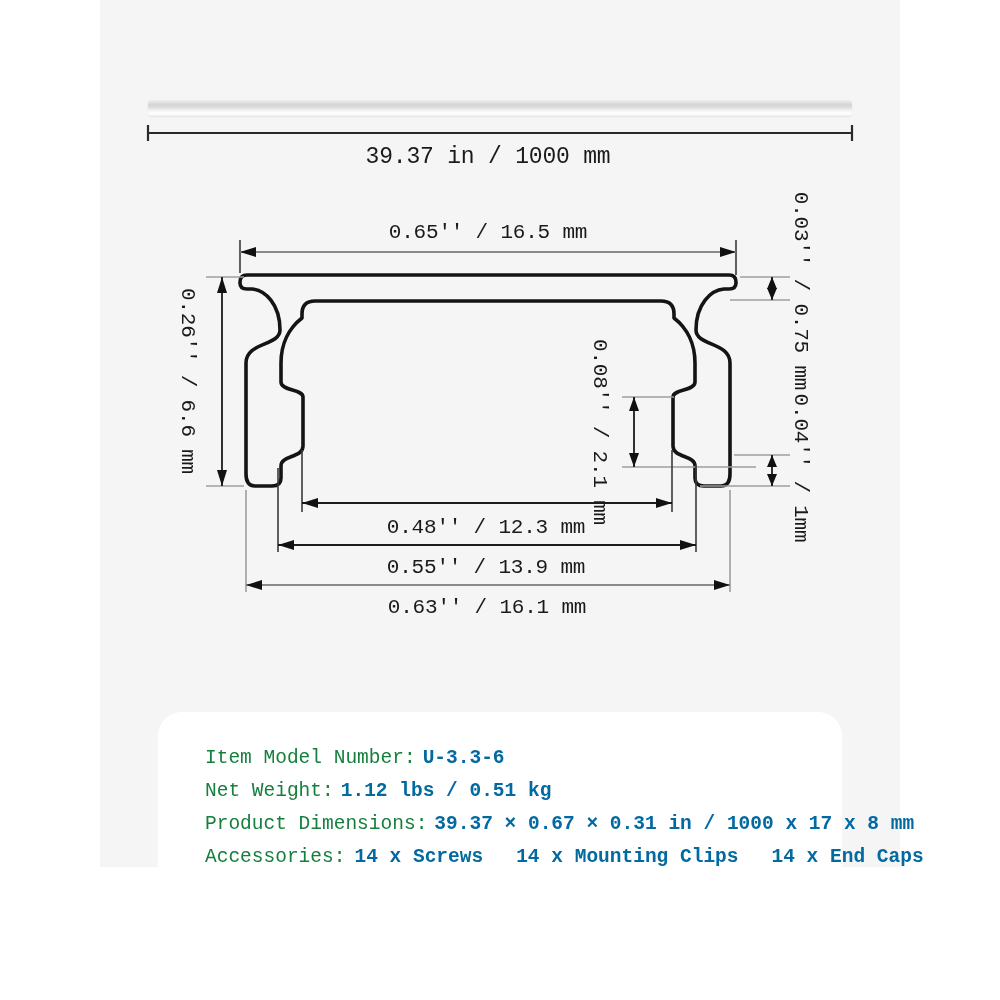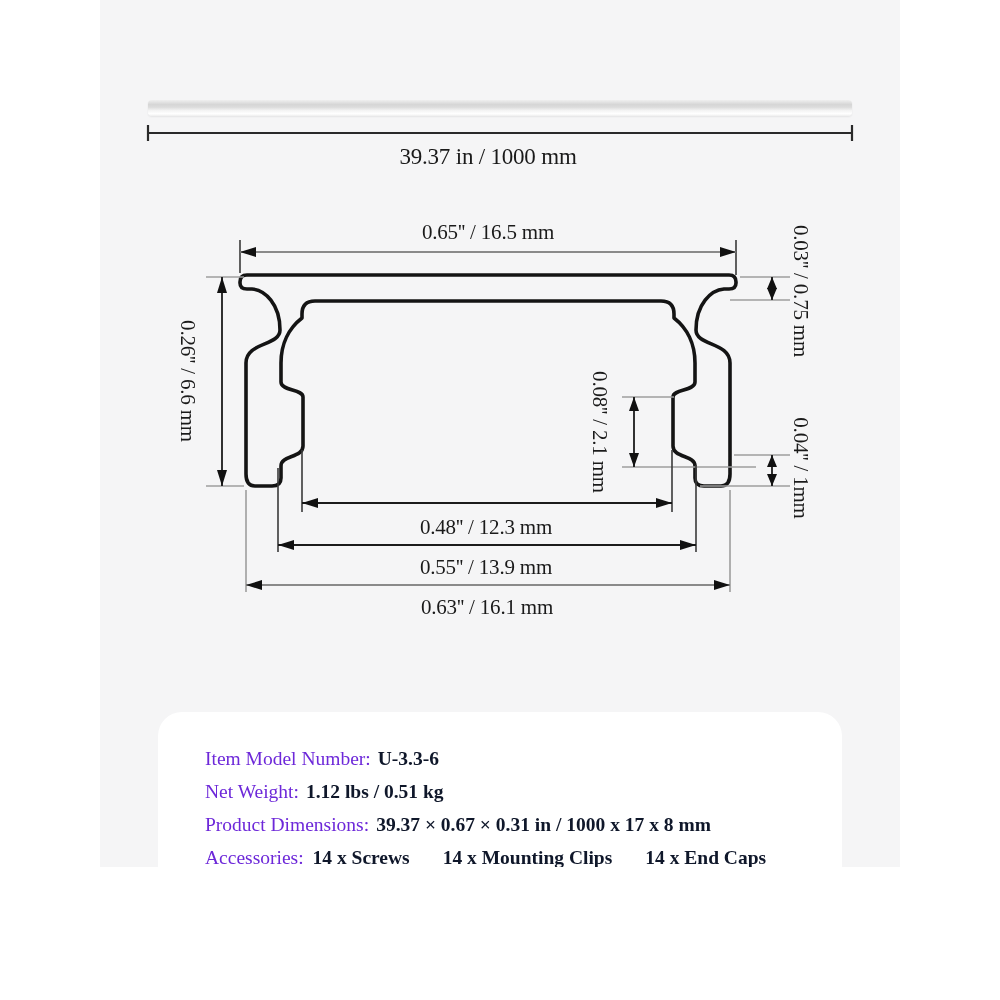--- a/index.html
+++ b/index.html
@@ -1,19 +1,19 @@
 <!DOCTYPE html>
 <html><head>
 <meta charset="utf-8">
 <style>
   html,body{margin:0;padding:0;background:#ffffff;}
   #canvas{
     position:relative;width:1000px;height:867px;overflow:hidden;
     background:#ffffff;
-    font-family:Liberation Serif, serif;
+    font-family:Liberation Mono, monospace;
   }
   #panel{position:absolute;left:100px;top:0;width:800px;height:1000px;background:#f5f5f6;}
   #bar{
     position:absolute;left:148px;top:100px;width:704px;height:16px;border-radius:4px;
     background:linear-gradient(180deg,#efefef 0%,#d6d6d6 28%,#dcdcdc 45%,#f4f4f4 66%,#ffffff 86%,#eeeeee 100%);
     box-shadow:0 1px 2px rgba(0,0,0,0.07);
   }
   svg.overlay{position:absolute;left:0;top:0;}
   .hlabel,.vlabel{
     position:absolute;white-space:nowrap;color:#1a1a1a;
@@ -23,22 +23,22 @@
   .vlabel{transform:translate(-50%,-50%) rotate(90deg);}
   .biglabel{font-size:23px;}
   #spec-card{
     position:absolute;left:158px;top:712px;width:684px;height:220px;
     background:#ffffff;border-radius:24px;
   }
   .col{position:absolute;top:30px;}
   .col-left{left:47px;}
   .col-right{left:449px;}
   .spec-row{height:33px;line-height:33px;font-size:19.5px;white-space:nowrap;}
-  .spec-label{color:#6d28d9;}
-  .spec-value{color:#0f172a;font-weight:bold;margin-left:7px;}
+  .spec-label{color:#15803d;}
+  .spec-value{color:#0369a1;font-weight:bold;margin-left:7px;}
   .spec-value.gap{margin-left:9px;margin-right:24px;}
   .spec-value.gap:last-child{margin-right:15px;}
 </style>
 </head>
 <body>
 
 <div id="canvas">
 
   <div id="panel"></div>
 

